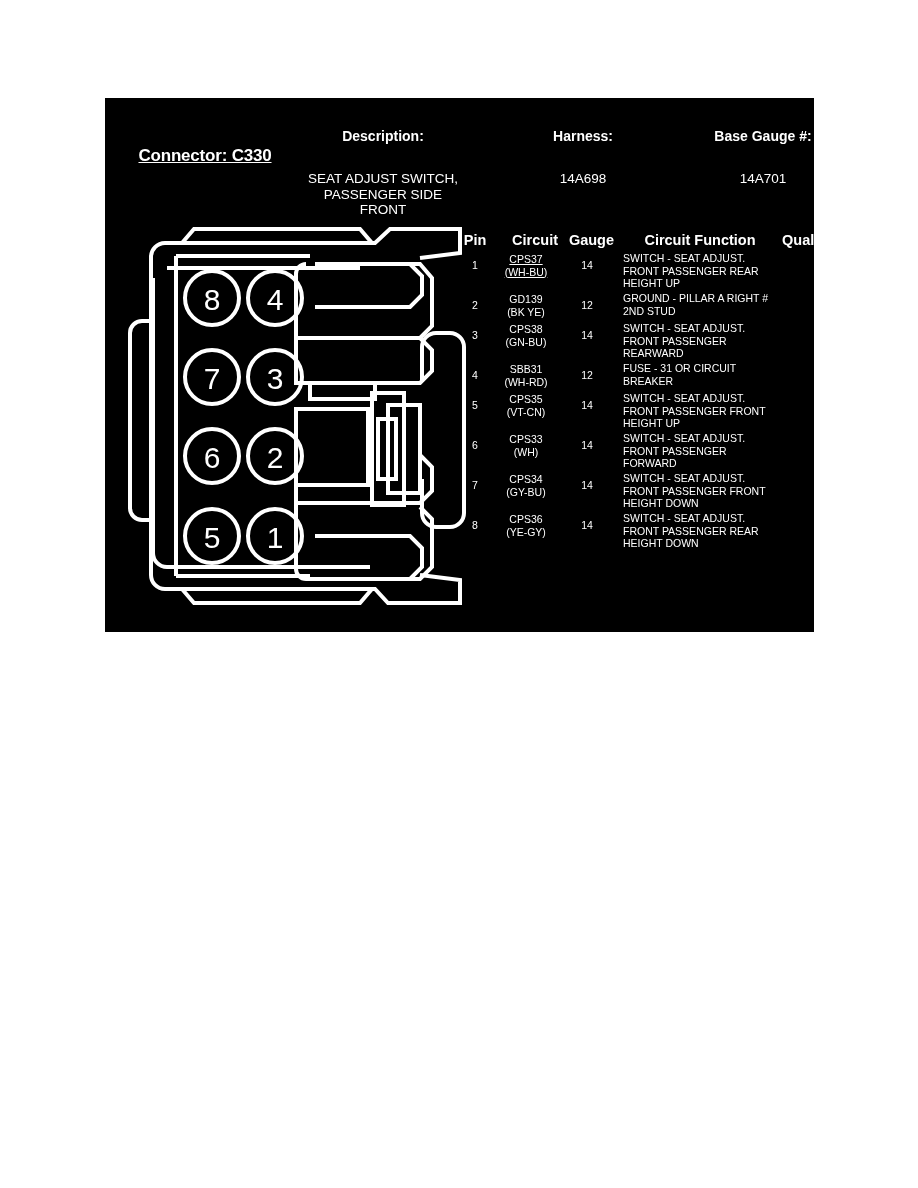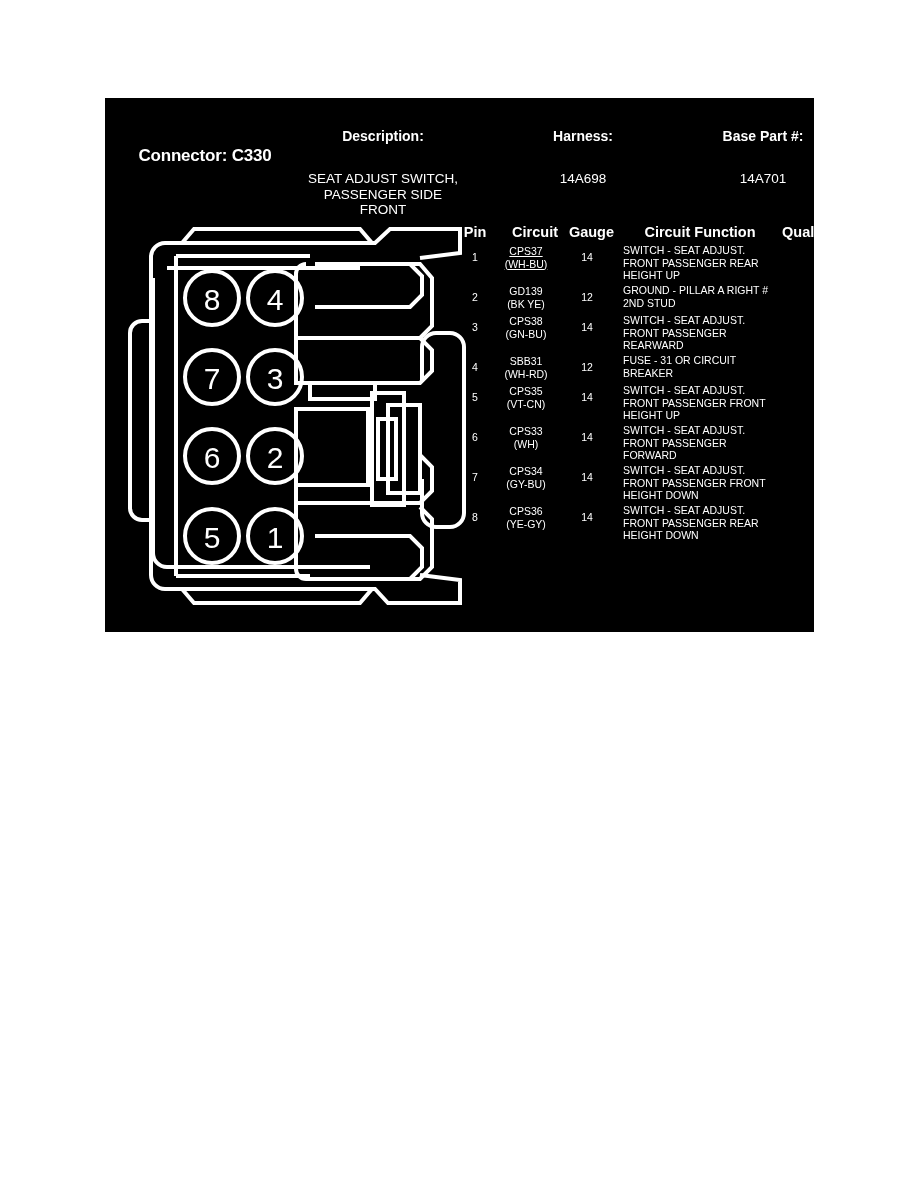--- a/index.html
+++ b/index.html
@@ -32,20 +32,21 @@
   .hdr-connector {
     position: absolute;
     left: 10px;
     top: 48px;
     width: 180px;
     text-align: center;
     font-size: 17px;
     font-weight: bold;
     letter-spacing: -0.2px;
     white-space: nowrap;
+    text-decoration: underline;
   }
   .hdr-col {
     position: absolute;
     text-align: center;
   }
   .hdr-col .cap {
     font-size: 14px;
     font-weight: bold;
     display: block;
     margin-bottom: 19px;
@@ -65,20 +66,21 @@
     position: absolute;
     left: 355px;
     top: 126px;
     width: 350px;
   }
   .thead {
     position: relative;
     height: 20px;
     font-size: 14.5px;
     font-weight: bold;
+    margin-top: 8px;
   }
   .thead span { position: absolute; white-space: nowrap; }
   .th-pin   { left: 0px;   width: 30px;  text-align: center; }
   .th-cir   { left: 34px;  width: 64px;  text-align: right; }
   .th-gau   { left: 100px; width: 54px;  text-align: right; }
   .th-fun   { left: 162px; width: 156px; text-align: center; }
   .th-qua   { left: 322px; width: 0;     text-align: left; }
 
   .prow {
     position: relative;
@@ -141,21 +143,21 @@
     <span class="cap">Description:</span>
     <span class="val" id="desc-val">SEAT ADJUST SWITCH,<br>PASSENGER SIDE<br>FRONT</span>
   </div>
 
   <div class="hdr-col" id="hdr-harn">
     <span class="cap">Harness:</span>
     <span class="val">14A698</span>
   </div>
 
   <div class="hdr-col" id="hdr-part">
-    <span class="cap">Base Part #:</span>
+    <span class="cap">Base Gauge #:</span>
     <span class="val">14A701</span>
   </div>
 
   <div id="table">
     <div class="thead">
       <span class="th-pin">Pin</span>
       <span class="th-cir">Circuit</span>
       <span class="th-gau">Gauge</span>
       <span class="th-fun">Circuit Function</span>
       <span class="th-qua">Qualifier</span>

